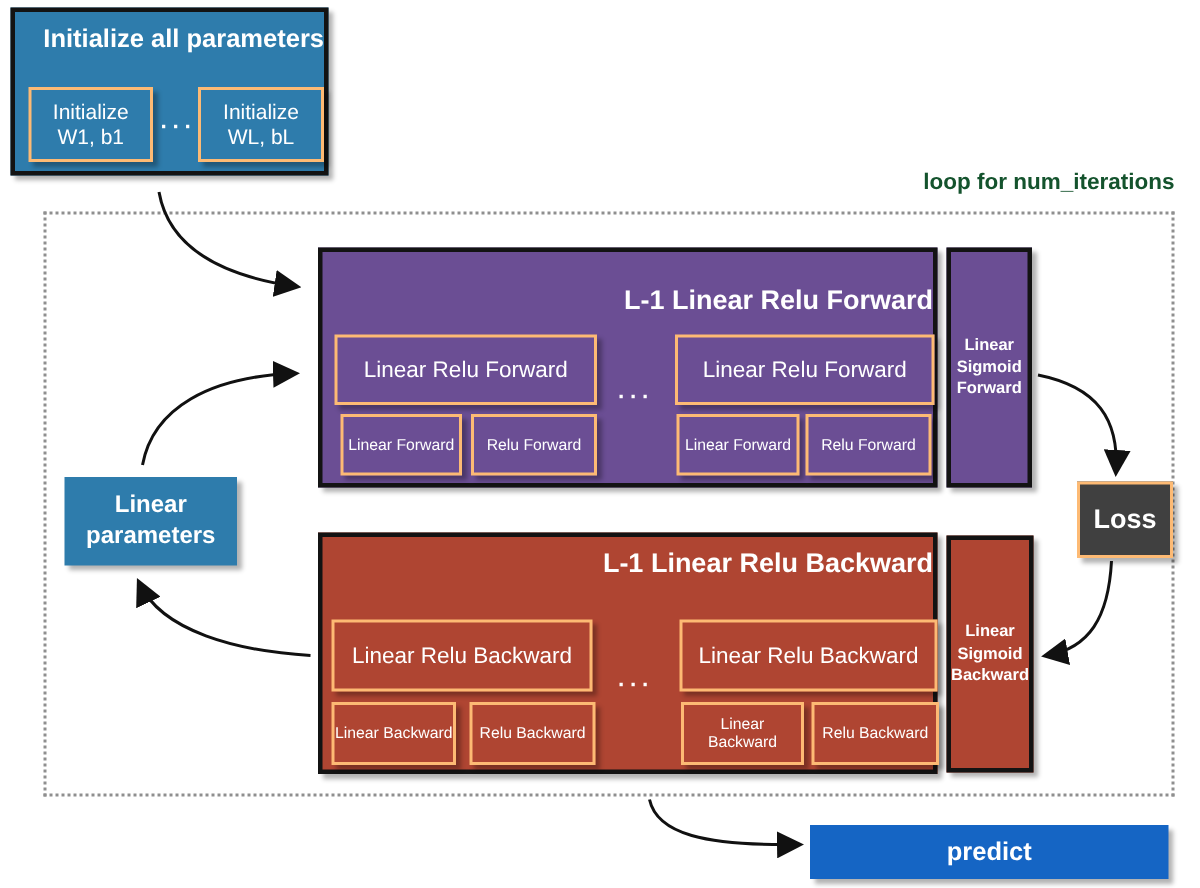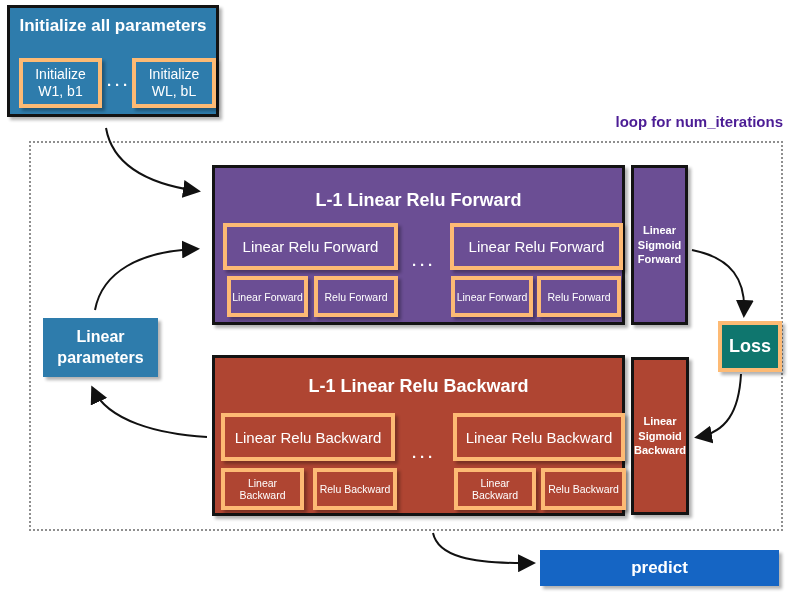--- a/index.html
+++ b/index.html
@@ -6,32 +6,32 @@
   #canvas{
     position:relative;width:800px;height:592px;background:#ffffff;overflow:hidden;
     font-family:"Liberation Sans","DejaVu Sans",sans-serif;
   }
   .abs{position:absolute;box-sizing:border-box;}
   .node{
     position:absolute;box-sizing:border-box;color:#ffffff;
     box-shadow:3px 3px 3px rgba(0,0,0,0.30);
   }
   .bordered{border:3px solid #131313;}
-  .bordered-thin{border:4px solid #fdba74;}
+  .bordered-thin{border:2px solid #fdba74;}
   .steel{background:#2E7CAC;}
   .purple{background:#6B4E94;}
   .red{background:#AF4532;}
-  .green{background:#0f766e;}
+  .green{background:#404040;}
   .brightblue{background:#1565C4;}
-  .title{font-weight:bold;text-align:center;}
+  .title{font-weight:bold;text-align:right;}
   .center-flex{display:flex;align-items:center;justify-content:center;text-align:center;}
   .preline{white-space:pre-line;}
   .ellipsis{color:#fff;font-weight:bold;letter-spacing:3px;font-size:15px;}
   svg.arrows{position:absolute;left:0;top:0;pointer-events:none;}
-  .loop-label{font-weight:bold;color:#4c1d95;font-size:15px;text-align:right;}
+  .loop-label{font-weight:bold;color:#14532d;font-size:15px;text-align:right;}
   .dashed-box{border:2px dotted #8f8f8f;}
 </style>
 </head>
 <body>
 
 <div id="canvas">
 
   <div class="abs loop-label" style="left:560px;top:113px;width:223px;">loop for num_iterations</div>
 
   <div class="abs dashed-box" style="left:29px;top:141px;width:754px;height:390px;"></div>
@@ -56,21 +56,21 @@
     <div class="node purple bordered-thin center-flex" style="left:322px;top:108px;width:84px;height:41px;font-size:10.5px;">Relu Forward</div>
   </div>
 
   <div class="node purple bordered center-flex preline" style="left:631px;top:165px;width:57px;height:160px;font-size:11px;font-weight:bold;line-height:1.35;">Linear
 Sigmoid
 Forward</div>
 
   <div class="node green bordered-thin center-flex" style="left:718px;top:321px;width:64px;height:51px;font-size:18px;font-weight:bold;">Loss</div>
 
   <div class="node red bordered" style="left:212px;top:355px;width:413px;height:161px;">
-    <div class="title" style="font-size:18px;margin-top:18px;">L-1 Linear Relu Backward</div>
+    <div class="title" style="font-size:18px;margin-top:7px;">L-1 Linear Relu Backward</div>
     <div class="node red bordered-thin center-flex" style="left:6px;top:55px;width:174px;height:48px;font-size:15px;">Linear Relu Backward</div>
     <div class="node red bordered-thin center-flex" style="left:238px;top:55px;width:172px;height:48px;font-size:15px;">Linear Relu Backward</div>
     <div class="abs ellipsis" style="left:192px;top:90px;width:34px;text-align:center;">···</div>
     <div class="node red bordered-thin center-flex" style="left:6px;top:110px;width:83px;height:42px;font-size:10.5px;">Linear Backward</div>
     <div class="node red bordered-thin center-flex" style="left:98px;top:110px;width:84px;height:42px;font-size:10.5px;">Relu Backward</div>
     <div class="node red bordered-thin center-flex" style="left:239px;top:110px;width:82px;height:42px;font-size:10.5px;">Linear Backward</div>
     <div class="node red bordered-thin center-flex" style="left:326px;top:110px;width:85px;height:42px;font-size:10.5px;">Relu Backward</div>
   </div>
 
   <div class="node red bordered center-flex preline" style="left:631px;top:357px;width:58px;height:158px;font-size:11px;font-weight:bold;line-height:1.35;">Linear

